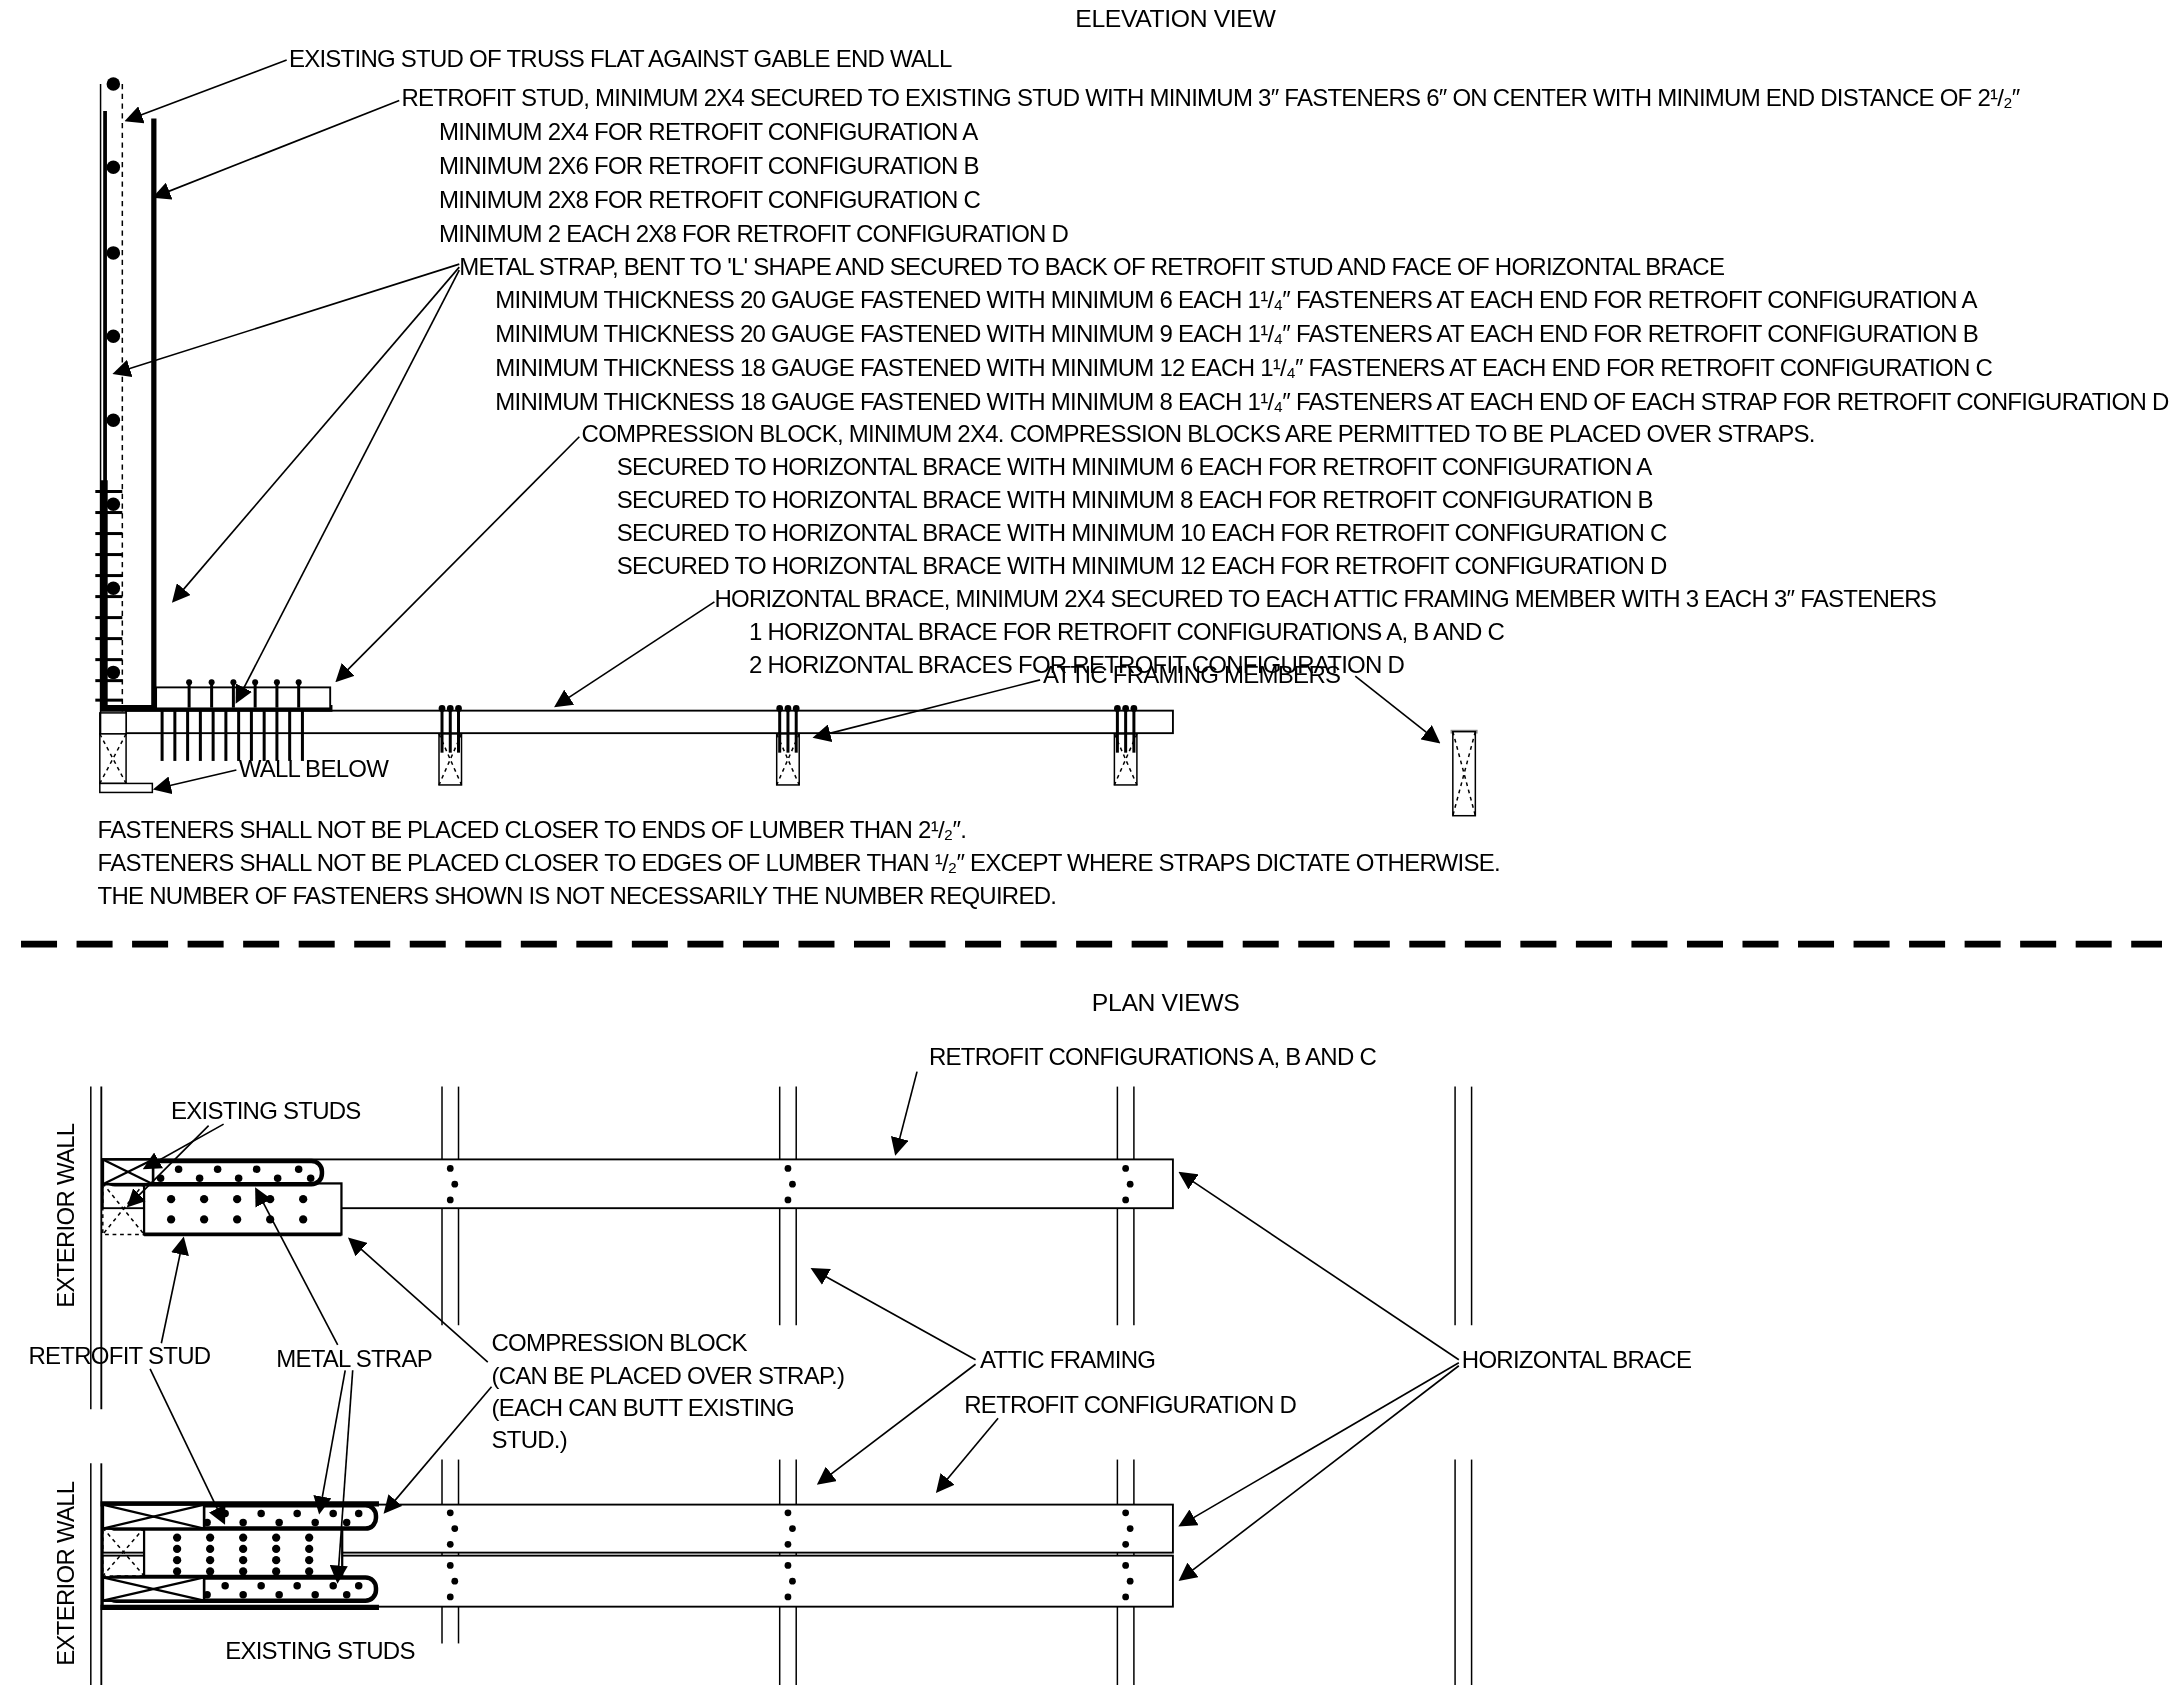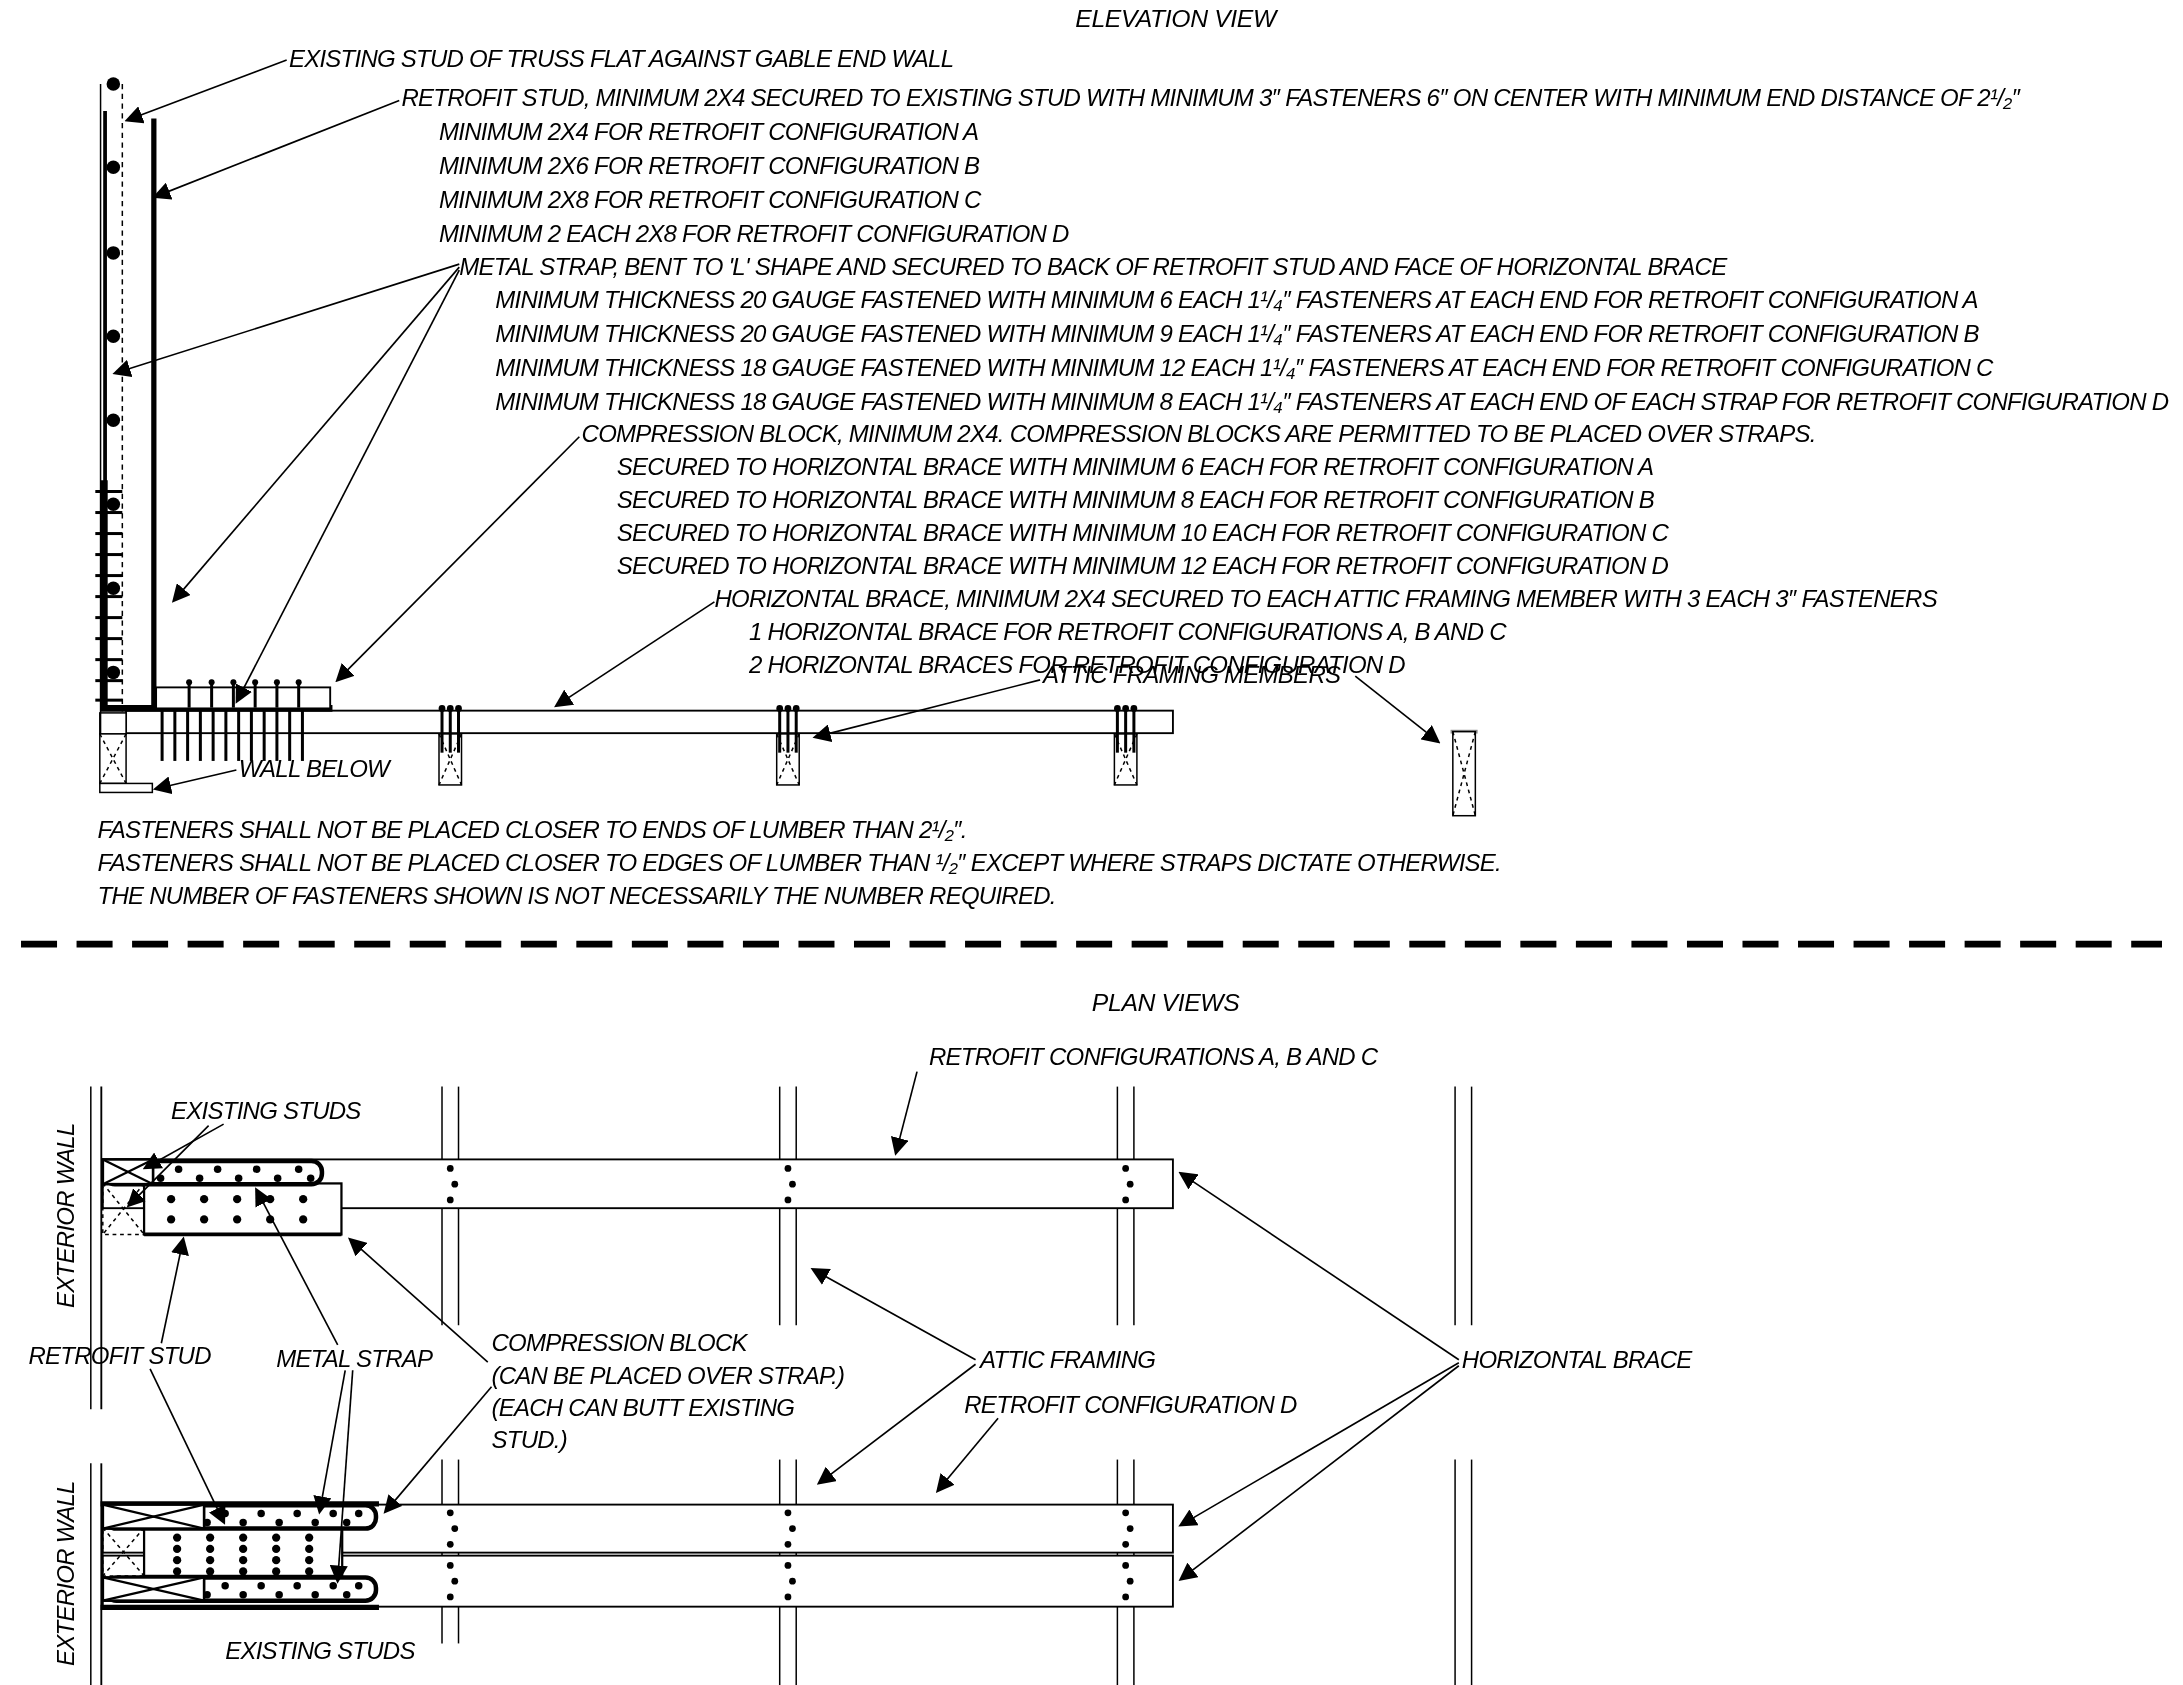--- a/index.html
+++ b/index.html
@@ -1,16 +1,16 @@
 <!DOCTYPE html>
 <html style="font-size:12px"><head>
 <meta charset="utf-8">
 <style>
   html,body{margin:0;padding:0;background:#ffffff;}
-  .page{width:100%;max-width:2183px;margin:0 auto;font-style:italic;}
+  .page{width:100%;max-width:2183px;margin:0 auto;}
   svg{display:block;width:100%;height:auto;background:#fff;}
   text.t{font-family:"Liberation Sans",sans-serif;font-size:32px;fill:#000;letter-spacing:-1px;white-space:pre;}
   text.tt{font-family:"Liberation Sans",sans-serif;font-size:33px;fill:#000;letter-spacing:-0.5px;}
   .s2{stroke:#000;stroke-width:2;fill:none}
   .s25{stroke:#000;stroke-width:2.5;fill:none}
   .s3{stroke:#000;stroke-width:3;fill:none}
   .s4{stroke:#000;stroke-width:4;fill:none}
   .s5{stroke:#000;stroke-width:5;fill:none}
   .s7{stroke:#000;stroke-width:7;fill:none}
   .s9{stroke:#000;stroke-width:9;fill:none}

